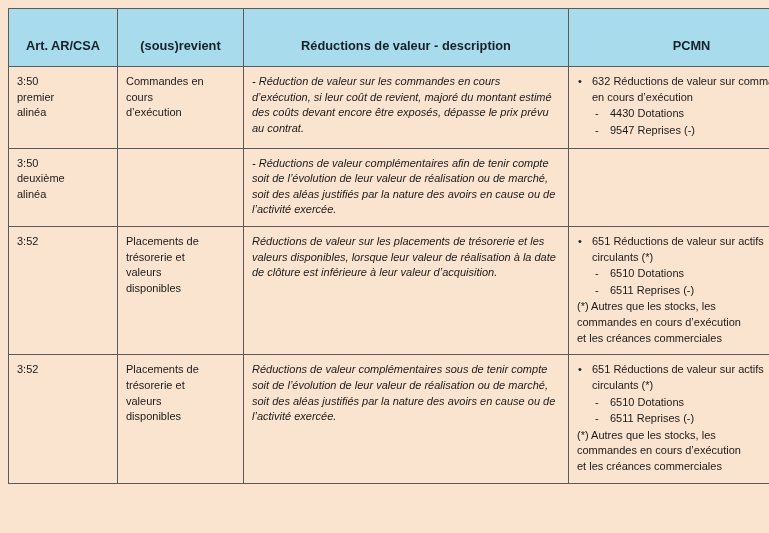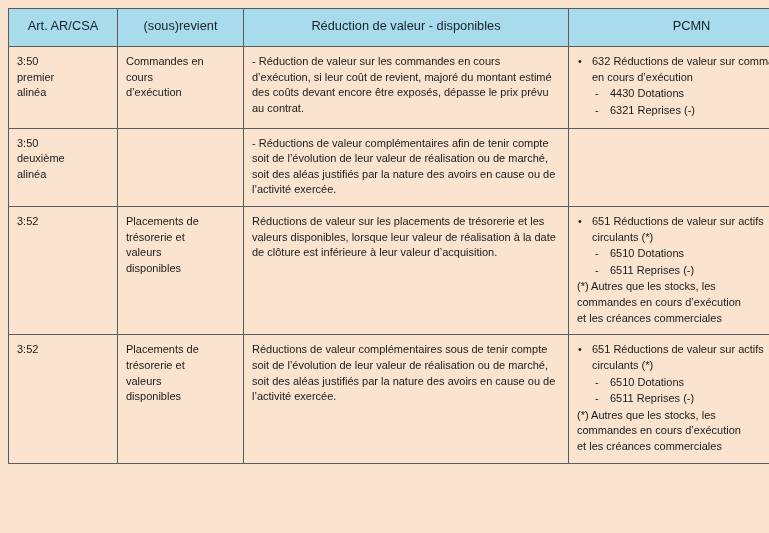--- a/index.html
+++ b/index.html
@@ -32,38 +32,39 @@
   table.reduc-table td {
     border: 1px solid #5b5b5b;
     vertical-align: top;
     padding: 7px 8px 8px 8px;
     font-size: 11px;
     line-height: 1.42;
   }
   table.reduc-table thead th {
     background: #a8dced;
     text-align: center;
-    font-weight: normal;
+    font-weight: bold;
     font-size: 12.8px;
-    padding-top: 8px;
+    padding-top: 28px;
     padding-bottom: 11px;
     vertical-align: middle;
     color: #16212b;
   }
   th.col-art { width: 92px; }
   th.col-rub { width: 109px; }
   th.col-desc { width: 308px; }
   th.col-pcmn { width: 229px; }
 
   td.cell-art,
   td.cell-rub {
     white-space: pre-line;
   }
   td.cell-desc {
     white-space: normal;
+    font-style: italic;
   }
   .pcmn-list {
     margin: 0;
     padding: 0;
     list-style: none;
   }
   .pcmn-item {
     position: relative;
     padding-left: 15px;
     margin-bottom: 1px;
@@ -92,21 +93,21 @@
 </head>
 <body>
 
 <div class="page">
   <table class="reduc-table">
     <thead>
       <tr>
         <th class="col-art">Art.
 AR/CSA</th>
         <th class="col-rub">(sous)revient</th>
-        <th class="col-desc">Réduction de valeur - disponibles</th>
+        <th class="col-desc">Réductions de valeur - description</th>
         <th class="col-pcmn">PCMN</th>
       </tr>
     </thead>
     <tbody>
       <tr>
         <td class="cell-art">3:50
 premier
 alinéa</td>
         <td class="cell-rub">Commandes en
 cours
@@ -117,21 +118,21 @@
             <div class="pcmn-item">
               <span class="bullet">•</span>
               <span>632 Réductions de valeur sur commandes en cours d’exécution</span>
             </div>
             <div class="pcmn-sub">
               <span class="dash">-</span>
               <span>4430 Dotations</span>
             </div>
             <div class="pcmn-sub">
               <span class="dash">-</span>
-              <span>6321 Reprises (-)</span>
+              <span>9547 Reprises (-)</span>
             </div>
           </div>
         </td>
       </tr>
 
       <tr>
         <td class="cell-art">3:50
 deuxième
 alinéa</td>
         <td class="cell-rub empty-cell"></td>

